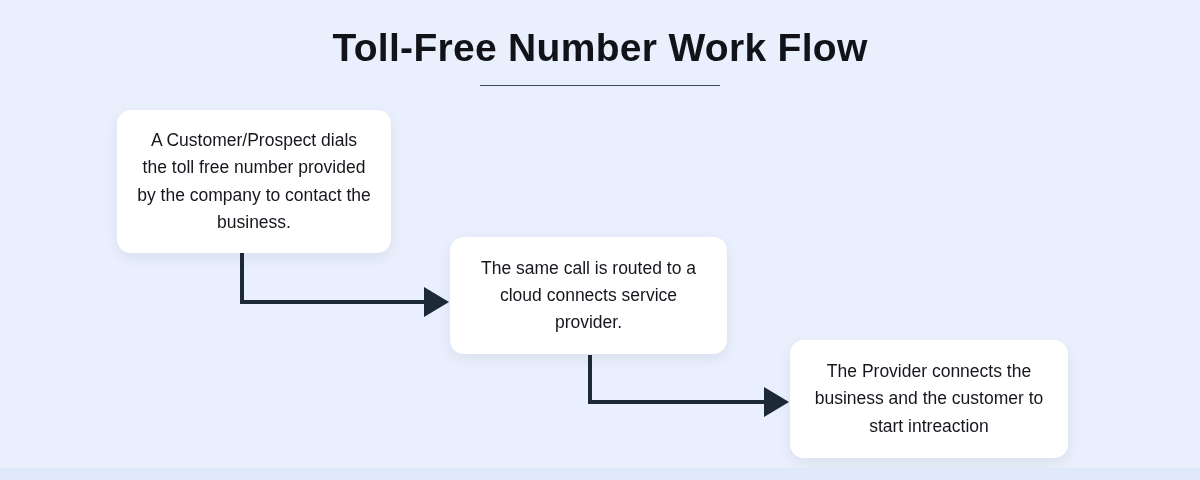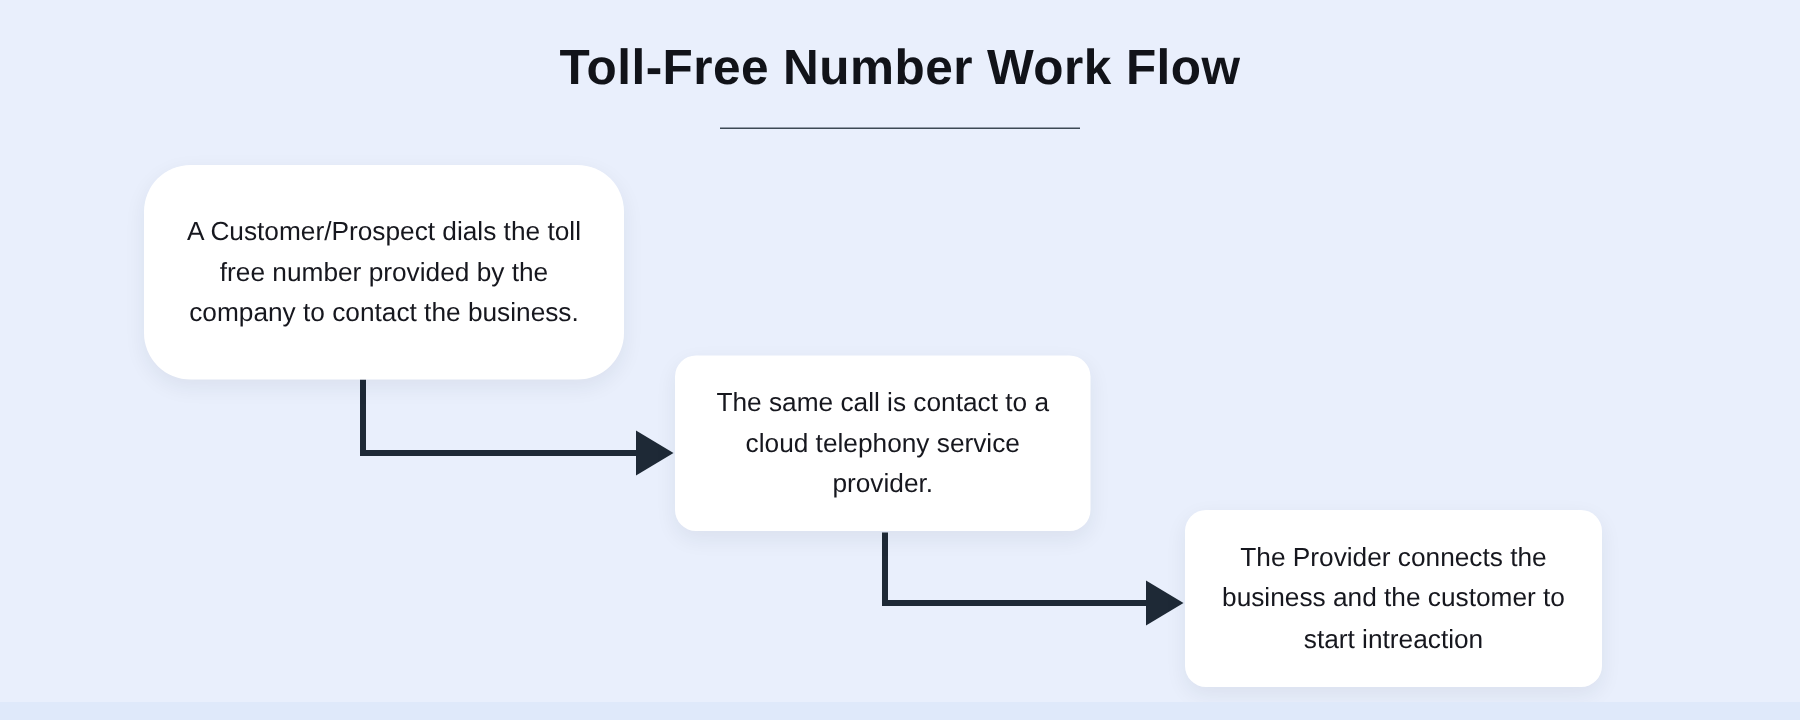--- a/index.html
+++ b/index.html
@@ -19,21 +19,21 @@
   }
   .canvas {
     position: relative;
     width: 1200px; height: 480px;
     background: var(--background);
   }
   .title {
     position: absolute;
     top: 26px; left: 0; width: 1200px;
     text-align: center;
-    font-size: 33px;
+    font-size: 39px;
     font-weight: 700;
     letter-spacing: 0.3px;
     color: var(--title-text);
   }
   .title-divider {
     position: absolute;
     top: 85px; left: 480px;
     width: 240px; height: 0;
     border-top: 1.5px solid var(--divider);
   }
@@ -45,21 +45,21 @@
     display: flex;
     align-items: center;
     justify-content: center;
     text-align: center;
     padding: 14px 20px;
     font-size: 17.5px;
     line-height: 1.55;
     color: var(--box-text);
     font-weight: 500;
   }
-  .box-step-1 { left: 96px; top: 110px; width: 320px; height: 143px; border-radius: 31px; }
+  .box-step-1 { left: 117px; top: 110px; width: 274px; height: 143px; }
   .box-step-2 { left: 450px; top: 237px; width: 277px; height: 117px; }
   .box-step-3 { left: 790px; top: 340px; width: 278px; height: 118px; justify-content: center; }
   .arrow-layer {
     position: absolute;
     top: 0; left: 0;
     width: 1200px; height: 480px;
     pointer-events: none;
   }
   .arrow-line {
     fill: none;
@@ -94,21 +94,21 @@
       <path class="arrow-line" d="M 590 355 L 590 402 L 766 402"></path>
       <polygon class="arrow-head" points="764,387 764,417 789,402"></polygon>
     </g>
   </svg>
 
   <div class="flow-box box-step-1">
     <span>A Customer/Prospect dials the toll free number provided by the company to contact the business.</span>
   </div>
 
   <div class="flow-box box-step-2">
-    <span>The same call is contact to a cloud telephony service provider.</span>
+    <span>The same call is routed to a cloud connects service provider.</span>
   </div>
 
   <div class="flow-box box-step-3">
     <span>The Provider connects the business and the customer to start intreaction</span>
   </div>
 
   <div class="footer-strip"></div>
 
 </div>
 

